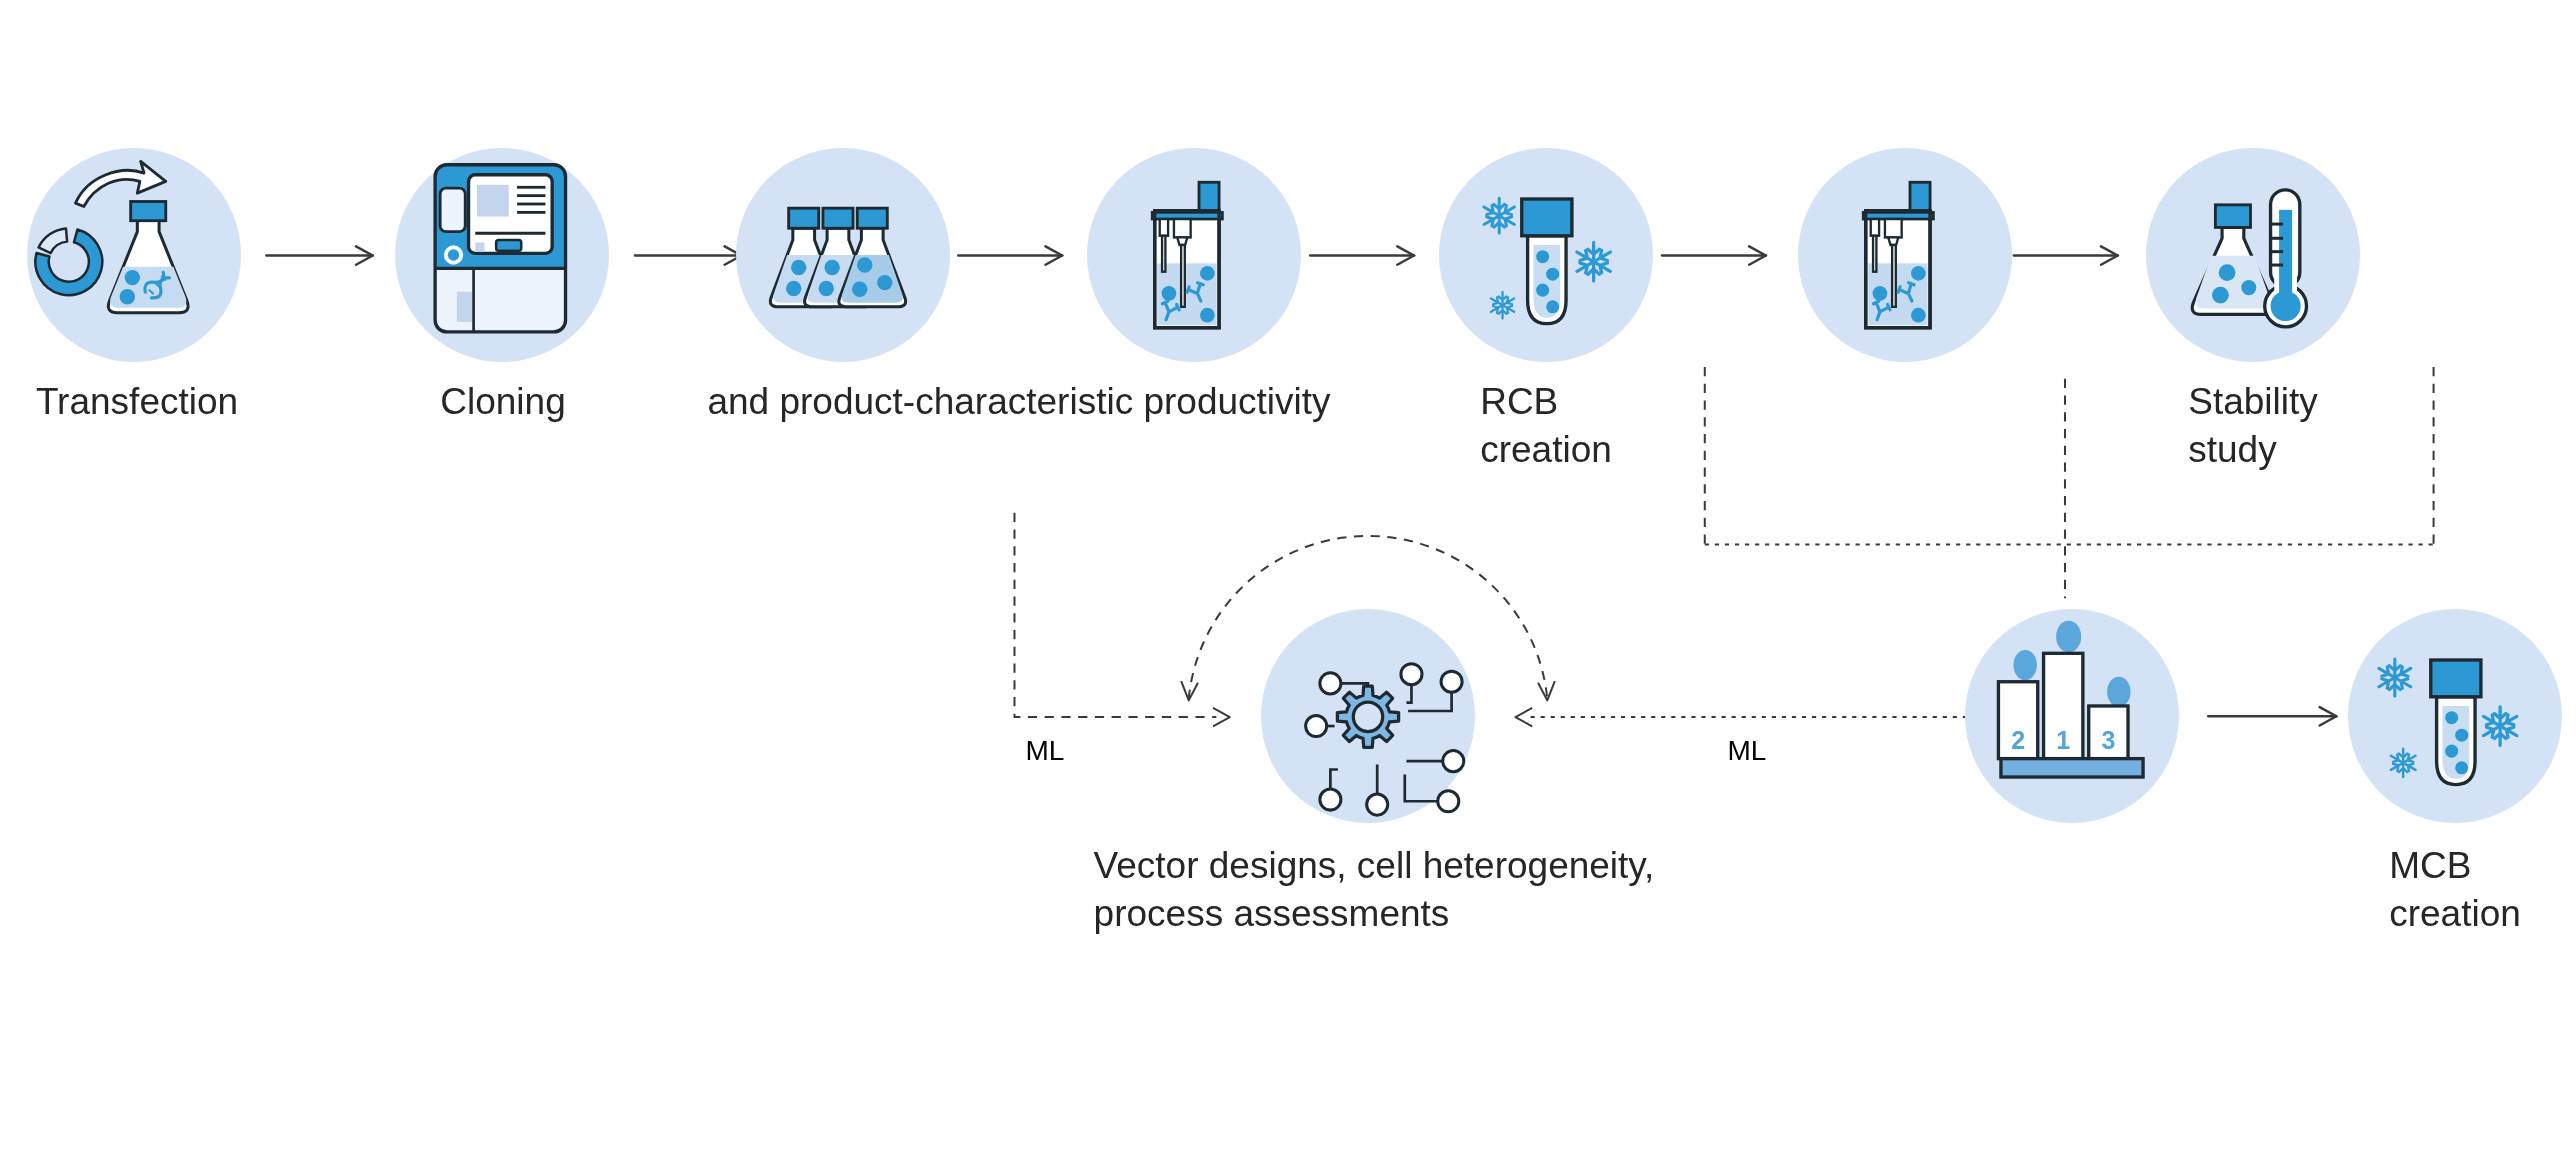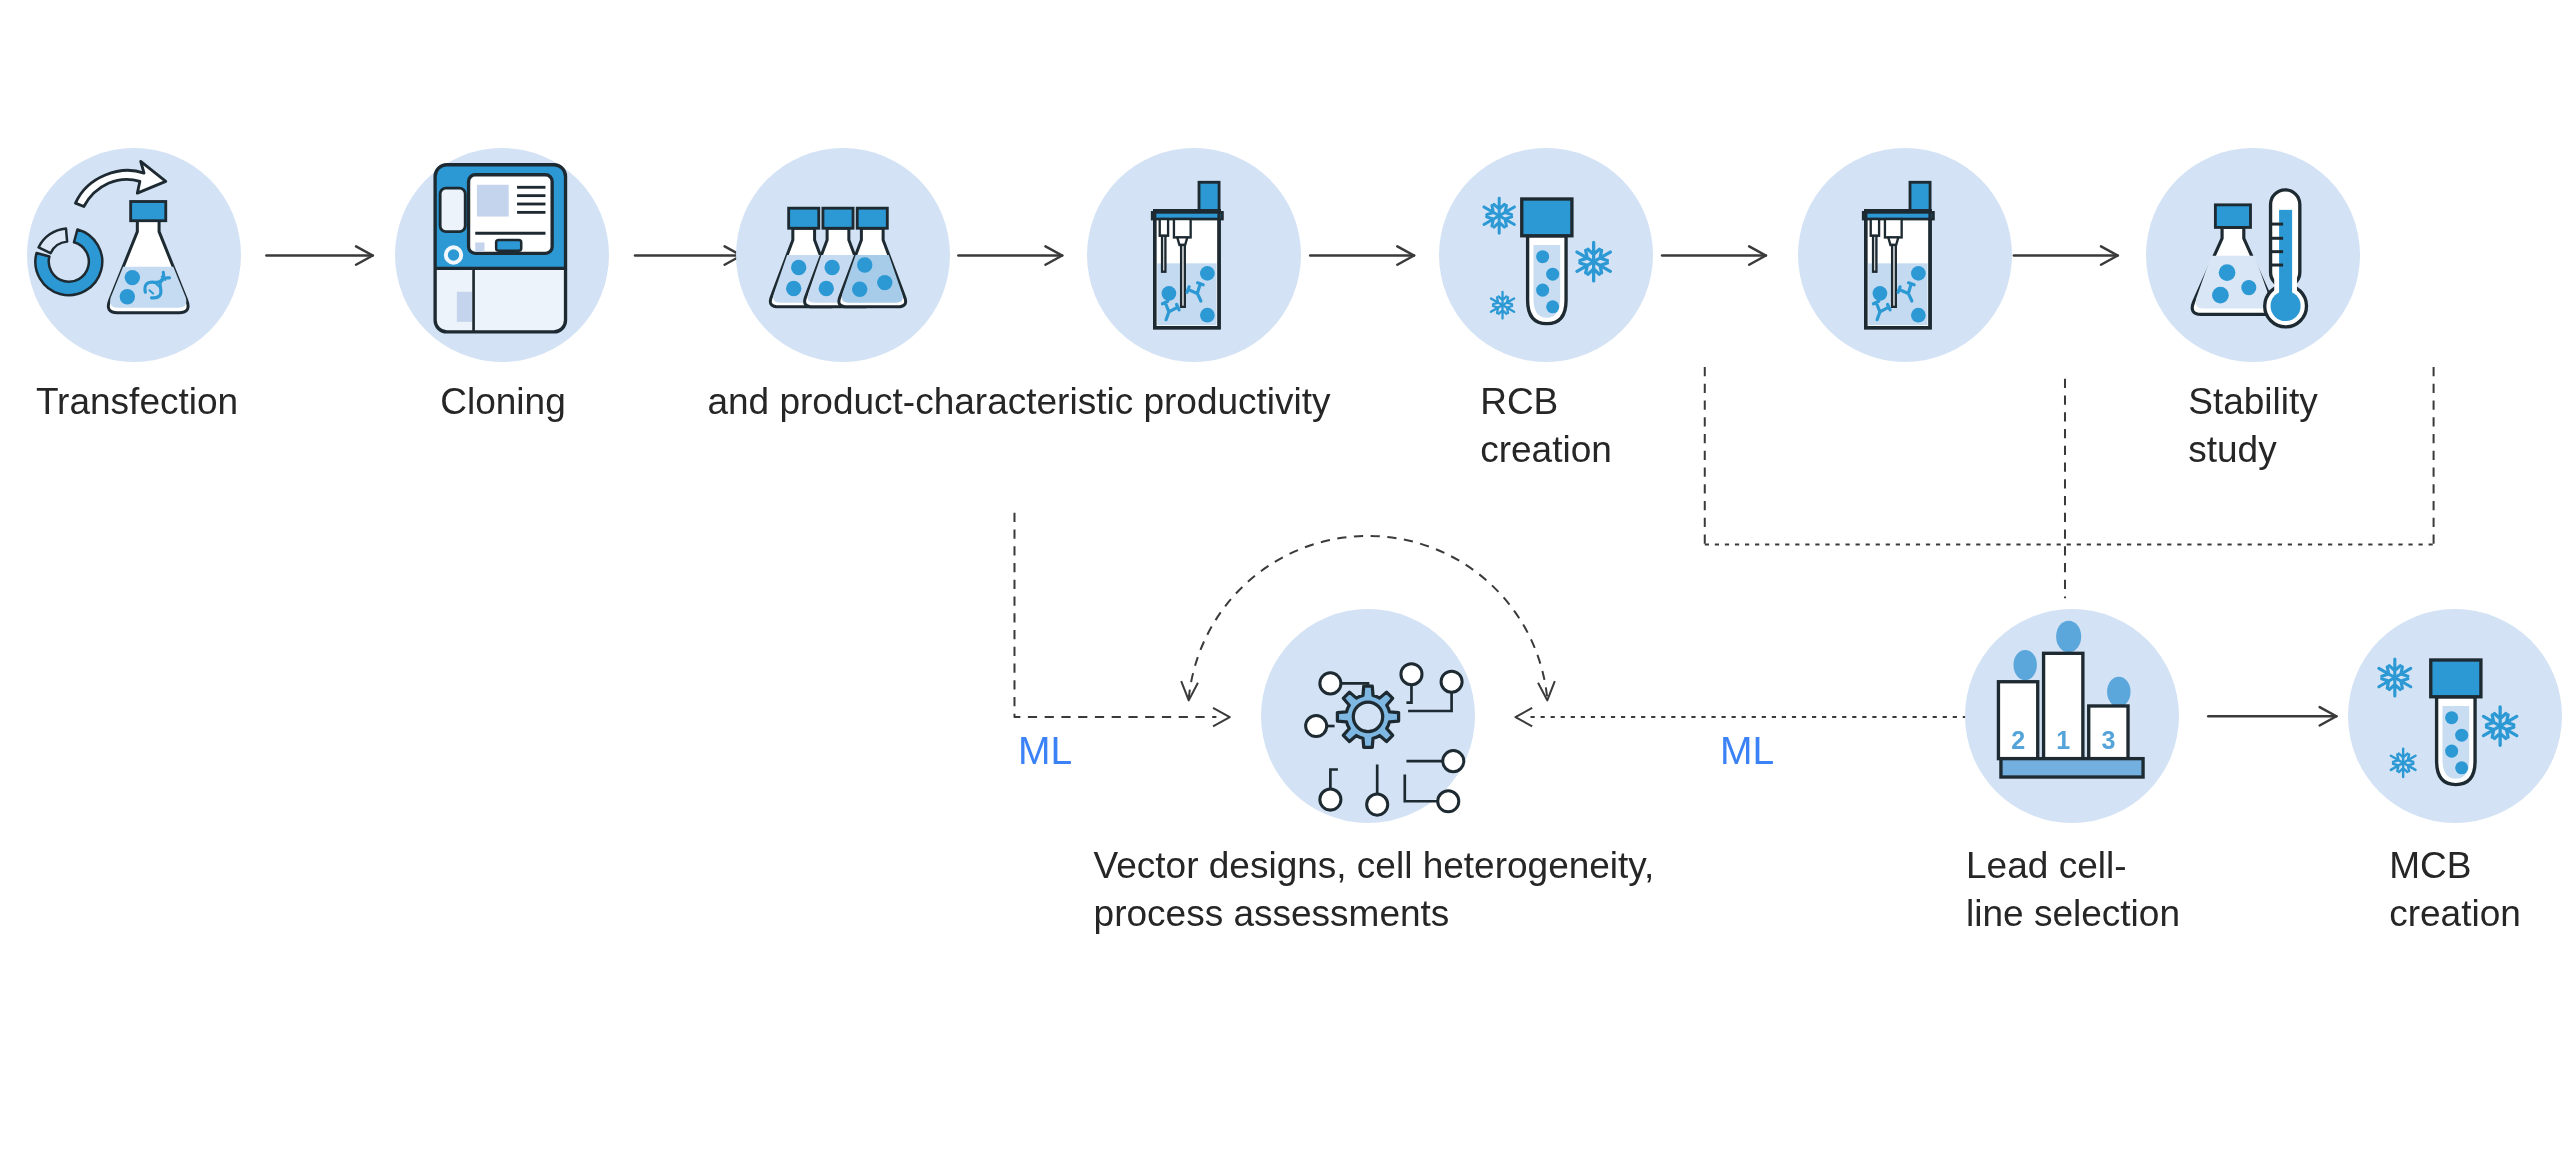--- a/index.html
+++ b/index.html
@@ -22,22 +22,22 @@
     position:absolute;
     transform:translateX(-50%);
     font-size:37px;
     line-height:48px;
     color:#262626;
     white-space:nowrap;
   }
   .ml{
     position:absolute;
     transform:translate(-50%,-50%);
-    font-size:39px;
-    color:#3b82f6;
+    font-size:28px;
+    color:#000000;
   }
   .podium-num{
     font-family:"Liberation Sans", sans-serif;
     font-size:15px;
     font-weight:bold;
     fill:#54A4DA;
   }
 </style>
 </head>
 <body>
@@ -372,24 +372,20 @@
     <div>creation</div>
   </div>
   <div class="lbl" style="left:2253px;top:378px">
     <div>Stability</div>
     <div>study</div>
   </div>
   <div class="lbl" style="left:1374px;top:842px">
     <div>Vector designs, cell heterogeneity,</div>
     <div>process assessments</div>
   </div>
-  <div class="lbl" style="left:2073px;top:842px">
-    <div>Lead cell-</div>
-    <div>line selection</div>
-  </div>
   <div class="lbl" style="left:2455px;top:842px">
     <div>MCB</div>
     <div>creation</div>
   </div>
 
   <div class="ml" style="left:1045px;top:751px">ML</div>
   <div class="ml" style="left:1747px;top:751px">ML</div>
 
 </div>
 

